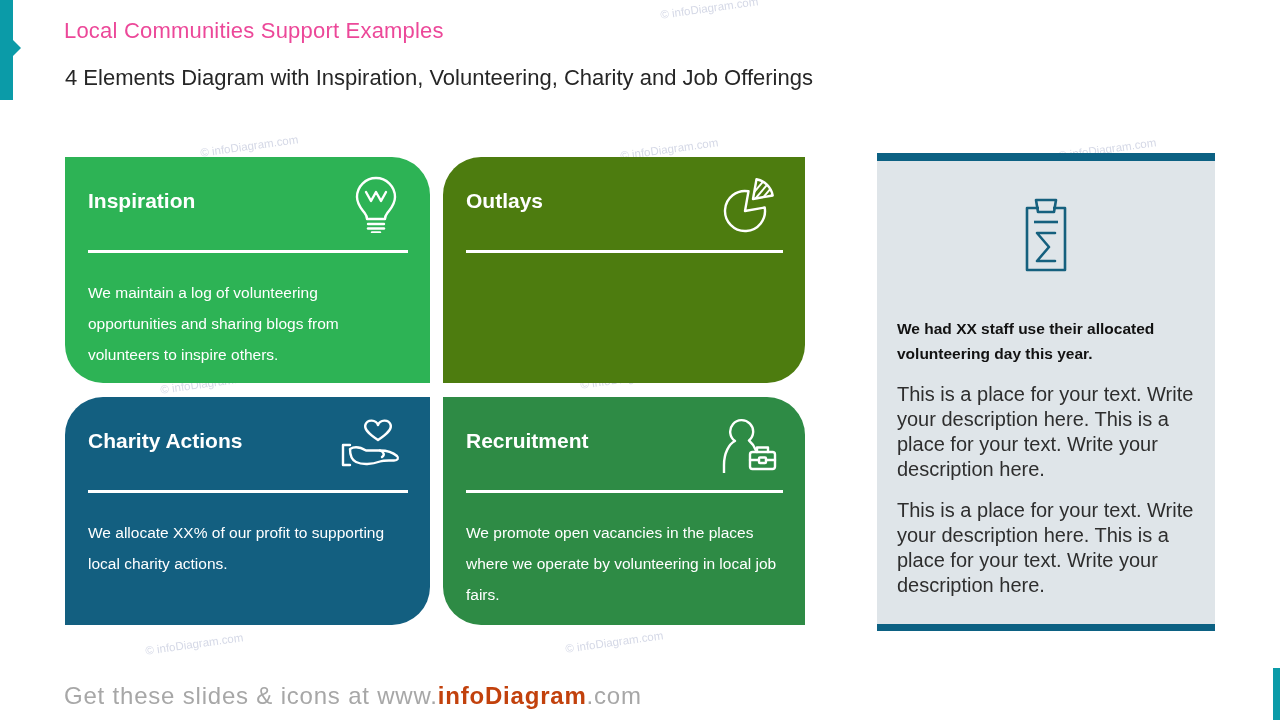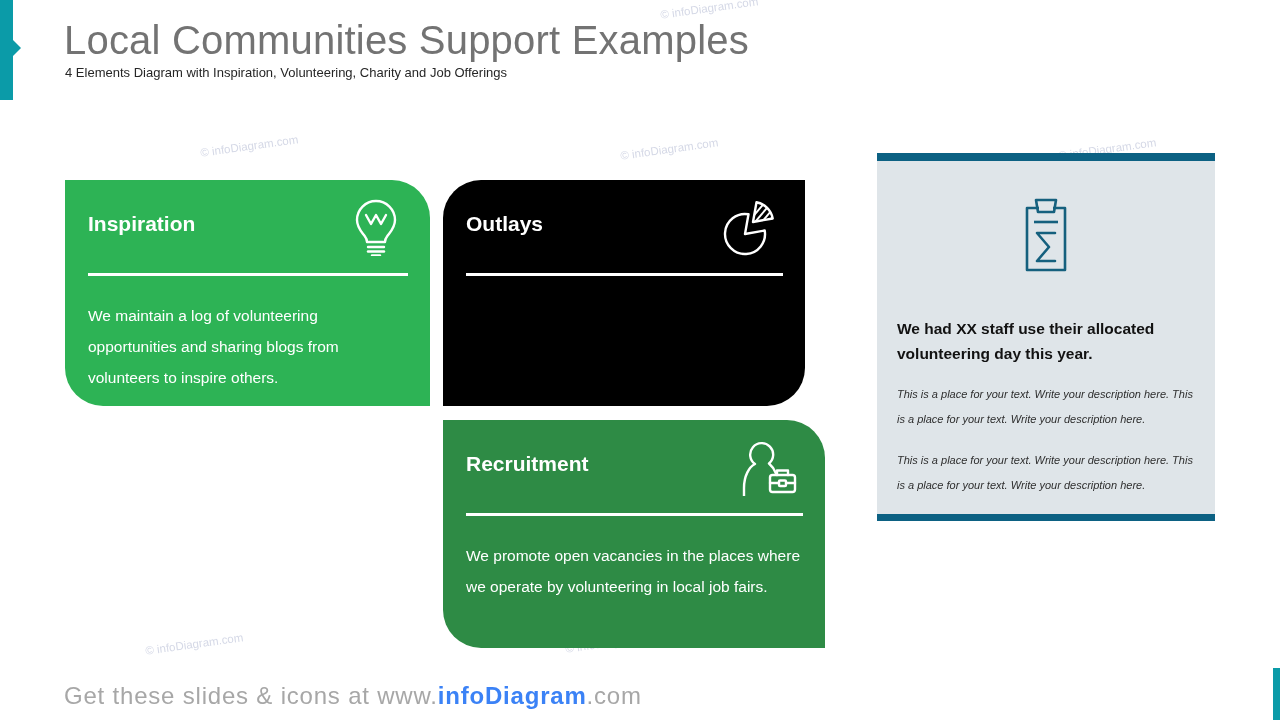--- a/index.html
+++ b/index.html
@@ -7,45 +7,45 @@
     position:relative;width:1280px;height:720px;background:#ffffff;overflow:hidden;
     font-family:"Liberation Sans","DejaVu Sans",sans-serif;
   }
   
   .accent-left{position:absolute;left:0;top:0;width:13px;height:100px;background:#0B9BA8;}
   .accent-left-arrow{position:absolute;left:13px;top:40px;width:0;height:0;
     border-top:8.5px solid transparent;border-bottom:8.5px solid transparent;border-left:8px solid #0B9BA8;}
   .accent-br{position:absolute;right:0;top:668px;width:7px;height:52px;background:#0B9BA8;}
 
   
-  .title{position:absolute;left:64px;top:18px;font-size:40px;font-weight:400;color:#737373;letter-spacing:.2px;}
-  .subtitle{position:absolute;left:65px;top:65px;font-size:13px;font-weight:400;color:#262626;}
+  .title{position:absolute;left:64px;top:18px;font-size:22px;font-weight:400;color:#ec4899;letter-spacing:.2px;}
+  .subtitle{position:absolute;left:65px;top:65px;font-size:22px;font-weight:400;color:#262626;}
 
   
-  .card{position:absolute;color:#fff;margin-top:23px;}
+  .card{position:absolute;color:#fff;}
   .card.c0{left:65px; top:157px;width:365px;height:226px;border-radius:0 38px 0 38px;}
   .card.c1{left:443px;top:157px;width:362px;height:226px;border-radius:38px 0 38px 0;}
   .card.c2{left:65px; top:397px;width:365px;height:228px;border-radius:38px 0 38px 0;}
-  .card.c3{left:443px;top:397px;width:362px;height:228px;border-radius:0 38px 0 38px;padding-left:20px;}
+  .card.c3{left:443px;top:397px;width:362px;height:228px;border-radius:0 38px 0 38px;}
   .card-title{position:absolute;left:23px;top:32px;font-size:21px;font-weight:700;color:#fff;}
   .card-icon{position:absolute;top:18px;right:26px;}
   .card-sep{position:absolute;left:23px;right:22px;top:93px;height:3px;background:#fff;}
   .card-body{position:absolute;left:23px;right:20px;top:120px;font-size:15.5px;line-height:31px;color:#fff;}
 
   
-  .panel{position:absolute;left:877px;top:153px;width:338px;height:368px;background:#DFE5E9;
+  .panel{position:absolute;left:877px;top:153px;width:338px;height:478px;background:#DFE5E9;
     border-top:8px solid #0C6183;border-bottom:7px solid #0C6183;box-sizing:border-box;}
   .panel-icon{position:absolute;left:50%;transform:translateX(-50%);top:34px;}
   .panel-text{position:absolute;left:20px;right:18px;top:155px;}
   .panel-bold{font-size:15.5px;line-height:25px;font-weight:700;color:#121212;margin:0;}
-  .panel-para{font-size:11px;line-height:25px;color:#2e2e2e;margin:16px 0 0 0;font-style:italic;}
+  .panel-para{font-size:20px;line-height:25px;color:#2e2e2e;margin:16px 0 0 0;}
 
   
   .footer{position:absolute;left:64px;top:682px;font-size:24px;color:#A7A7A7;letter-spacing:.8px;}
-  .footer b{font-weight:700;color:#3b82f6;}
+  .footer b{font-weight:700;color:#c2410c;}
 
   
   .wm{position:absolute;font-size:11.5px;color:#b9bfd6;opacity:.6;transform:rotate(-8deg);white-space:nowrap;pointer-events:none;}
   svg{display:block;}
 </style>
 </head>
 <body>
 
 <div class="slide">
 
@@ -73,21 +73,21 @@
         <path d="M18,17 L23,26 L28,17 L33,26 L38,17"></path>
         <path d="M20,49 L36,49"></path>
           <path d="M20,53.5 L36,53.5"></path>
           <path d="M24,57.5 L32,57.5"></path>
       </svg>
     </span>
     <div class="card-sep"></div>
     <div class="card-body">We maintain a log of volunteering opportunities and sharing blogs from volunteers to inspire others.</div>
   </div>
 
-  <div class="card c1" style="background: #000000;">
+  <div class="card c1" style="background: #4d7c0f;">
     <div class="card-title">Outlays</div>
     <span class="card-icon">
       <svg width="60" height="58" viewBox="0 0 60 58" fill="none" stroke="#ffffff" stroke-width="2.4" stroke-linejoin="round">
         <defs>
             <clipPath id="sliceClip">
               <path d="M34,24 L37.5,4.3 A20,20 0 0 1 53.7,20.5 Z"></path>
             </clipPath>
           </defs>
         <path d="M26,36 L29.5,16.3 A20,20 0 1 0 45.7,32.5 Z"></path>
         <path d="M34,24 L37.5,4.3 A20,20 0 0 1 53.7,20.5 Z"></path>
@@ -97,20 +97,33 @@
             <path d="M36,32 L58,6"></path>
           <path d="M41,34 L62,9"></path>
             <path d="M46,36 L64,15"></path>
             <path d="M51,38 L66,21"></path>
         </g>
       </svg>
     </span>
     <div class="card-sep"></div>
   </div>
 
+  <div class="card c2" style="background: rgb(19, 95, 128);">
+    <div class="card-title">Charity Actions</div>
+    <span class="card-icon">
+      <svg width="66" height="56" viewBox="0 0 66 56" fill="none" stroke="#ffffff" stroke-width="2.4" stroke-linecap="round" stroke-linejoin="round">
+        <path d="M40,10 C38,4.5 29.5,4 27.5,9.5 C26,13.5 29,17.5 40,25 C51,17.5 54,13.5 52.5,9.5 C50.5,4 42,4.5 40,10 Z"></path>
+        <path d="M12,30 L5,30 L5,50 L12,50"></path>
+        <path d="M12,34 C17,31 22,32 28,35.5 L42,35.5 C49,35.5 55,37.5 59,41 C61,43 60,45.5 56,45.5 C50,45.5 46,45 42,46.5 C34,49.5 24,50 18,47 C14,45 12,40 12,34 Z"></path>
+        <path d="M42,35.5 C46,37 47,40 44,42"></path>
+      </svg>
+    </span>
+    <div class="card-sep"></div>
+    <div class="card-body">We allocate XX% of our profit to supporting local charity actions.</div>
+  </div>
 
   <div class="card c3" style="background: rgb(46, 139, 69);">
     <div class="card-title">Recruitment</div>
     <span class="card-icon">
       <svg width="60" height="58" viewBox="0 0 60 58" fill="none" stroke="#ffffff" stroke-width="2.4" stroke-linecap="round" stroke-linejoin="round">
         <path d="M5,58 L5,50 C5,38 10,29 16,26 A11.5,11.5 0 1 1 30,25.5 C33,28 35.5,31.5 37,35.5"></path>
         <rect x="31" y="37" width="25" height="17" rx="2.5"></rect>
         <path d="M38,37 L38,32.5 L49,32.5 L49,37"></path>
         <path d="M31,45 L40,45 M47,45 L56,45"></path>
         <rect x="40" y="42.5" width="7" height="5.5" rx="1"></rect>

